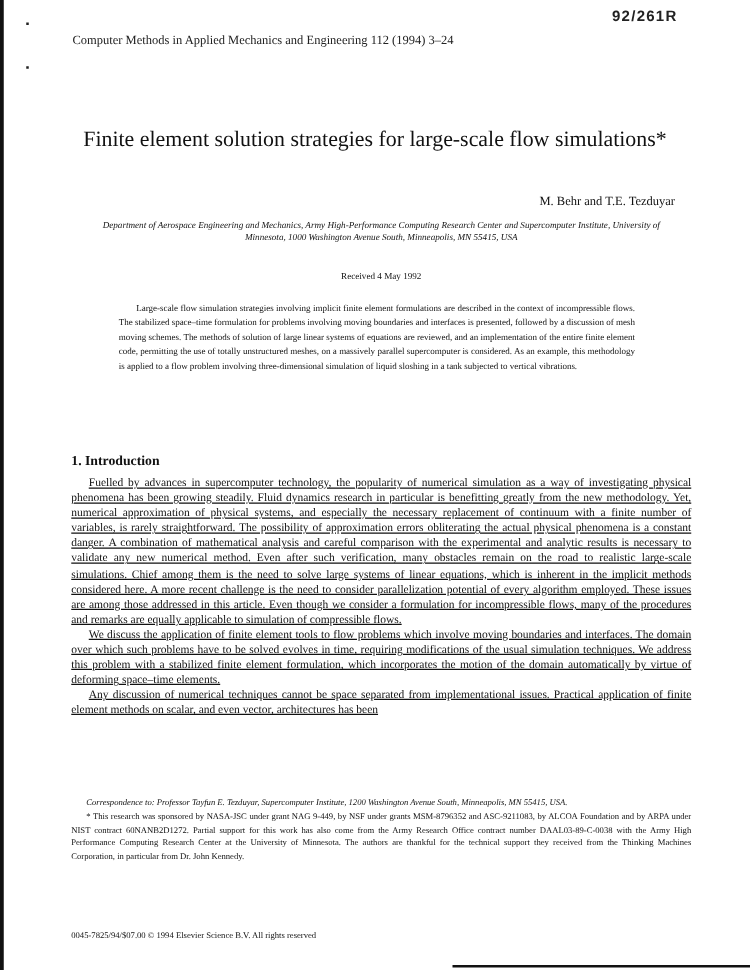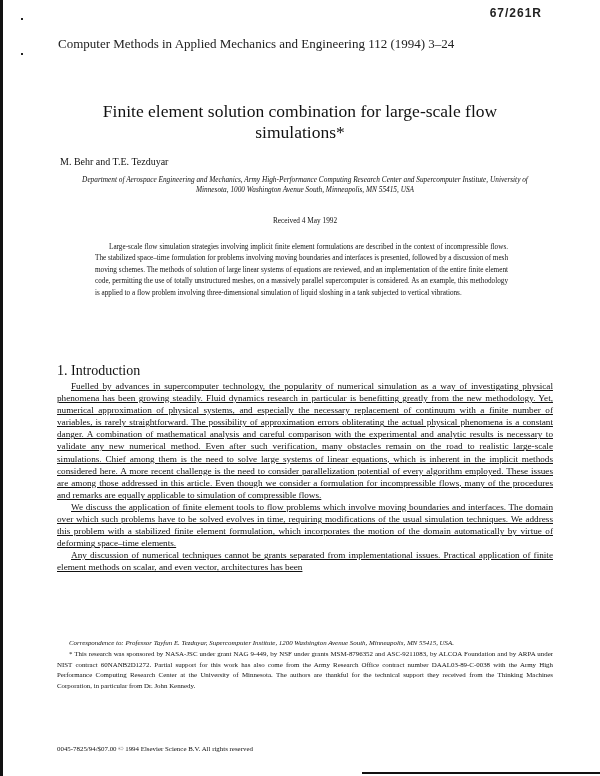--- a/index.html
+++ b/index.html
@@ -8,39 +8,39 @@
       background: #ffffff; color: #111;
       font-family: "Liberation Serif", "DejaVu Serif", serif;
     }
     .left-edge { position: absolute; left: 0; top: 0; width: 3px; height: 776px; background: #111; }
     .speck { position: absolute; width: 2px; height: 2px; background: #222; }
     .report-number {
       position: absolute; right: 58px; top: 6px;
       font-family: "Liberation Sans", "DejaVu Sans", sans-serif;
       font-size: 12px; font-weight: bold; letter-spacing: 1px; color: #222;
     }
-    .journal { position: absolute; left: 58px; top: 39px; font-size: 13px; line-height: 10px; color: #222; }
+    .journal { position: absolute; left: 58px; top: 28px; font-size: 10px; line-height: 10px; color: #222; }
     .title {
       position: absolute; left: 60px; width: 480px; top: 101px;
       text-align: center; font-size: 17.5px; line-height: 21px; color: #111;
     }
-    .authors { position: absolute; left: 60px; width: 480px; top: 156px; text-align: left; font-size: 10px; }
+    .authors { position: absolute; left: 60px; width: 480px; top: 156px; text-align: right; font-size: 10px; }
     .affiliation {
       position: absolute; left: 80px; width: 450px; top: 175px;
       text-align: center; font-size: 7.3px; line-height: 10px; font-style: italic;
     }
     .dates { position: absolute; left: 80px; width: 450px; top: 216px; text-align: center; font-size: 7.3px; line-height: 10px; }
     .abstract {
       position: absolute; left: 95px; width: 413px; top: 242px;
       font-size: 7.2px; line-height: 11.4px; text-align: justify;
     }
     .abstract p { margin: 0; text-indent: 14px; }
     .section-heading {
       position: absolute; left: 57px; top: 363px;
-      font-size: 14px; font-weight: normal;
+      font-size: 11px; font-weight: bold;
     }
     .body-text {
       position: absolute; left: 57px; width: 496px; top: 380px;
       font-size: 9.2px; line-height: 12.1px; text-align: justify; text-decoration: underline;
     }
     .body-text p { margin: 0; text-indent: 14px; }
     .footnotes {
       position: absolute; left: 57px; width: 496px; top: 638px;
       font-size: 6.9px; line-height: 10.8px; text-align: justify;
     }
@@ -50,44 +50,44 @@
     .copyright { position: absolute; left: 57px; top: 745px; font-size: 6.9px; }
     .bottom-rule { position: absolute; left: 362px; top: 772px; width: 238px; height: 2px; background: #111; }
   </style>
 </head>
 <body>
 
 <div class="left-edge"></div>
 <div class="speck" style="left:21px;top:18px;"></div>
 <div class="speck" style="left:21px;top:53px;"></div>
 
-<div class="report-number">67/261R</div>
+<div class="report-number">92/261R</div>
 
 <div class="journal">
   <div>Computer Methods in Applied Mechanics and Engineering 112 (1994) 3–24</div>
 </div>
 
-<div class="title">Finite element solution combination for large-scale flow simulations*</div>
+<div class="title">Finite element solution strategies for large-scale flow simulations*</div>
 <div class="authors">M. Behr and T.E. Tezduyar</div>
 <div class="affiliation">Department of Aerospace Engineering and Mechanics, Army High-Performance Computing Research Center and Supercomputer Institute, University of Minnesota, 1000 Washington Avenue South, Minneapolis, MN 55415, USA</div>
 
 <div class="dates">
   <div>Received 4 May 1992</div>
 </div>
 
 <div class="abstract">
   <p>Large-scale flow simulation strategies involving implicit finite element formulations are described in the context of incompressible flows. The stabilized space–time formulation for problems involving moving boundaries and interfaces is presented, followed by a discussion of mesh moving schemes. The methods of solution of large linear systems of equations are reviewed, and an implementation of the entire finite element code, permitting the use of totally unstructured meshes, on a massively parallel supercomputer is considered. As an example, this methodology is applied to a flow problem involving three-dimensional simulation of liquid sloshing in a tank subjected to vertical vibrations.</p>
 </div>
 
 <div class="section-heading">1.  Introduction</div>
 
 <div class="body-text">
   <p>Fuelled by advances in supercomputer technology, the popularity of numerical simulation as a way of investigating physical phenomena has been growing steadily. Fluid dynamics research in particular is benefitting greatly from the new methodology. Yet, numerical approximation of physical systems, and especially the necessary replacement of continuum with a finite number of variables, is rarely straightforward. The possibility of approximation errors obliterating the actual physical phenomena is a constant danger. A combination of mathematical analysis and careful comparison with the experimental and analytic results is necessary to validate any new numerical method. Even after such verification, many obstacles remain on the road to realistic large-scale simulations. Chief among them is the need to solve large systems of linear equations, which is inherent in the implicit methods considered here. A more recent challenge is the need to consider parallelization potential of every algorithm employed. These issues are among those addressed in this article. Even though we consider a formulation for incompressible flows, many of the procedures and remarks are equally applicable to simulation of compressible flows.</p>
   <p>We discuss the application of finite element tools to flow problems which involve moving boundaries and interfaces. The domain over which such problems have to be solved evolves in time, requiring modifications of the usual simulation techniques. We address this problem with a stabilized finite element formulation, which incorporates the motion of the domain automatically by virtue of deforming space–time elements.</p>
-  <p>Any discussion of numerical techniques cannot be grants separated from implementational issues. Practical application of finite element methods on scalar, and even vector, architectures has been</p>
+  <p>Any discussion of numerical techniques cannot be space separated from implementational issues. Practical application of finite element methods on scalar, and even vector, architectures has been</p>
 </div>
 
 <div class="footnotes">
   <p><span class="corr-label">Correspondence to:</span><span class="corr-rest"> Professor Tayfun E. Tezduyar, Supercomputer Institute, 1200 Washington Avenue South, Minneapolis, MN 55415, USA.</span></p>
   <p>* This research was sponsored by NASA-JSC under grant NAG 9-449, by NSF under grants MSM-8796352 and ASC-9211083, by ALCOA Foundation and by ARPA under NIST contract 60NANB2D1272. Partial support for this work has also come from the Army Research Office contract number DAAL03-89-C-0038 with the Army High Performance Computing Research Center at the University of Minnesota. The authors are thankful for the technical support they received from the Thinking Machines Corporation, in particular from Dr. John Kennedy.</p>
 </div>
 
 <div class="copyright">0045-7825/94/$07.00 © 1994 Elsevier Science B.V. All rights reserved</div>
 <div class="bottom-rule"></div>
 

